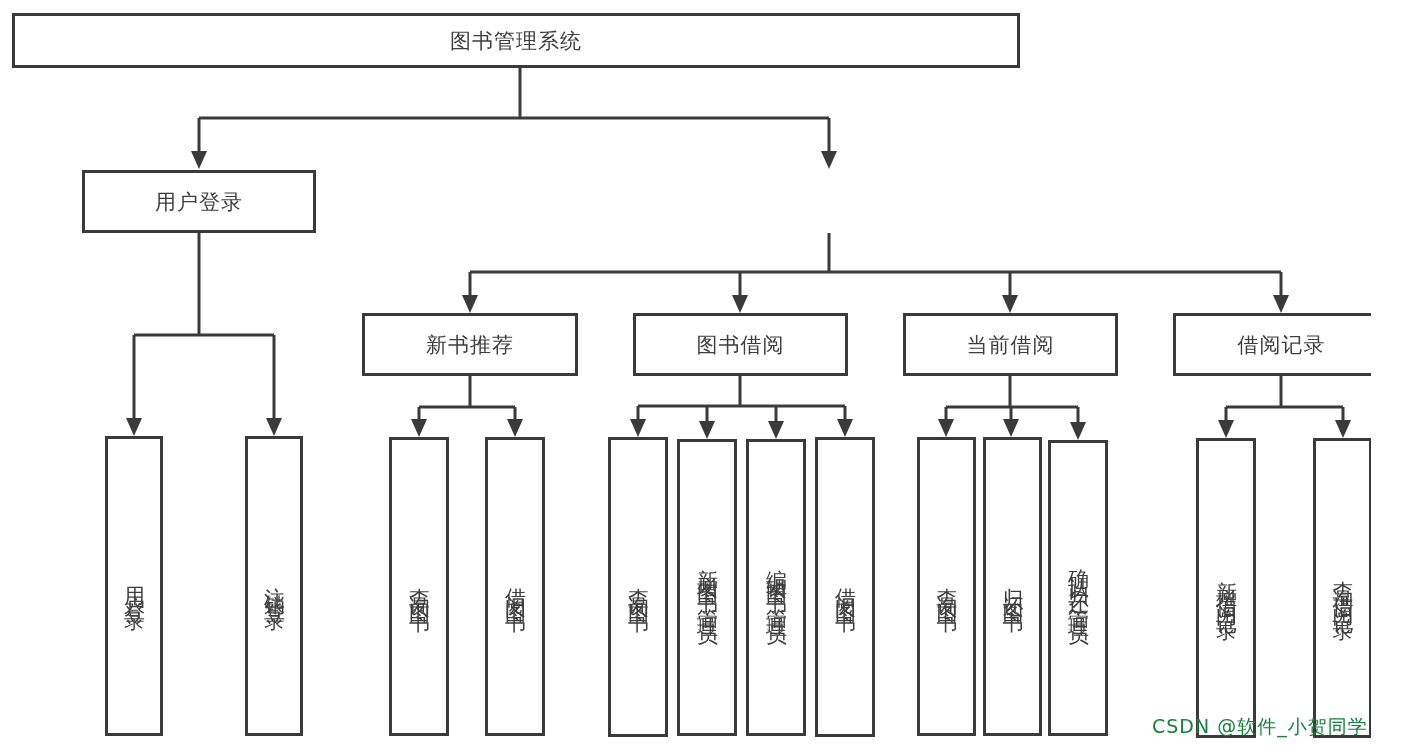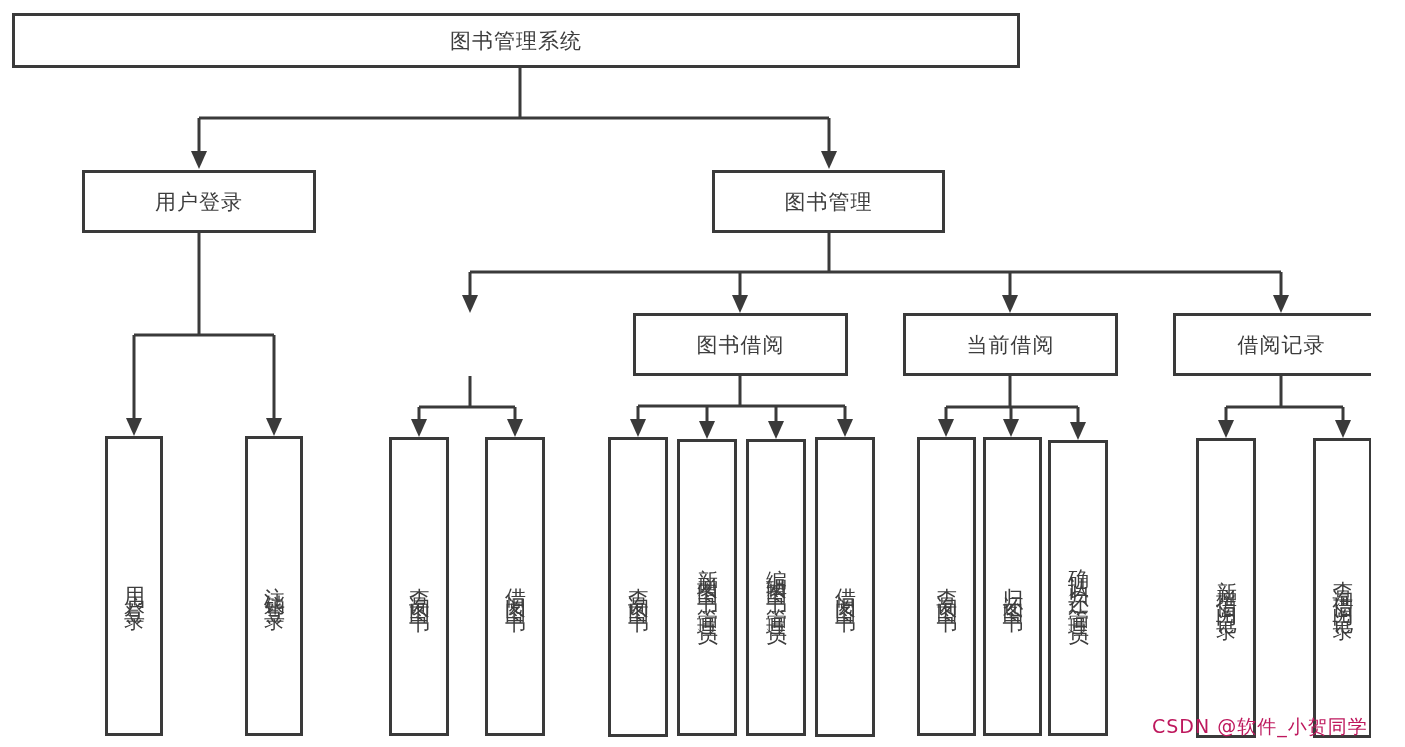--- a/index.html
+++ b/index.html
@@ -37,21 +37,21 @@
     font-size: 21px;
     letter-spacing: 8px;
     line-height: 1;
   }
   .watermark {
     position: absolute;
     left: 1152px;
     top: 714px;
     font-size: 19px;
     letter-spacing: 1px;
-    color: #be185d;
+    color: #15803d;
     white-space: nowrap;
     z-index: 5;
   }
 </style>
 </head>
 <body>
 
 <div class="canvas">
 
   <svg class="connectors" viewBox="0 0 1405 747" xmlns="http://www.w3.org/2000/svg">
@@ -111,22 +111,22 @@
       <polygon points="1070,422 1086,422 1078,440"></polygon>
 
       <polygon points="1218,420 1234,420 1226,438"></polygon>
       <polygon points="1335,420 1351,420 1343,438"></polygon>
     </g>
   </svg>
 
   <div class="box hbox" style="left:12px; top:13px; width:1008px; height:55px">图书管理系统</div>
 
   <div class="box hbox" style="left:82px; top:170px; width:234px; height:63px">用户登录</div>
-  <div class="box hbox" style="left:712px; top:170px; width:233px; height:63px">图书管理</div>
 
+  <div class="box hbox" style="left:362px; top:313px; width:216px; height:63px">新书推荐</div>
   <div class="box hbox" style="left:903px; top:313px; width:215px; height:63px">当前借阅</div>
   <div class="box hbox" style="left:633px; top:313px; width:215px; height:63px">图书借阅</div>
   <div class="box hbox" style="left:1173px; top:313px; width:217px; height:63px">借阅记录</div>
 
   <div class="box vbox" style="left:105px; top:436px; width:58px; height:300px">用户登录</div>
   <div class="box vbox" style="left:245px; top:436px; width:58px; height:300px">注销登录</div>
 
   <div class="box vbox" style="left:389px; top:437px; width:60px; height:299px">查询图书</div>
   <div class="box vbox" style="left:485px; top:437px; width:60px; height:299px">借阅图书</div>
 

